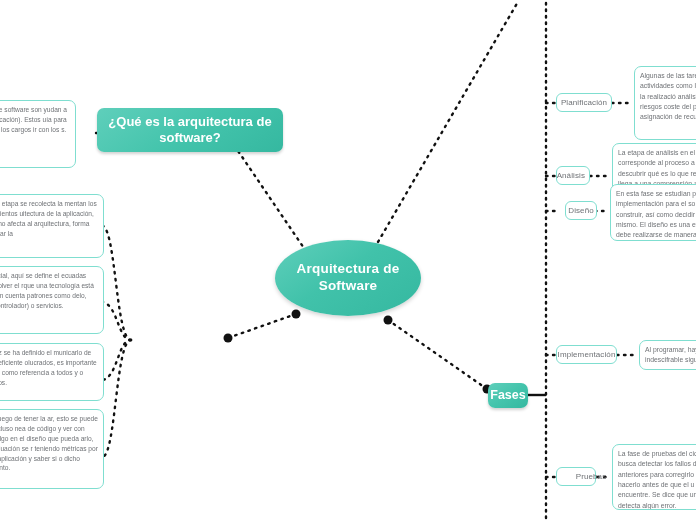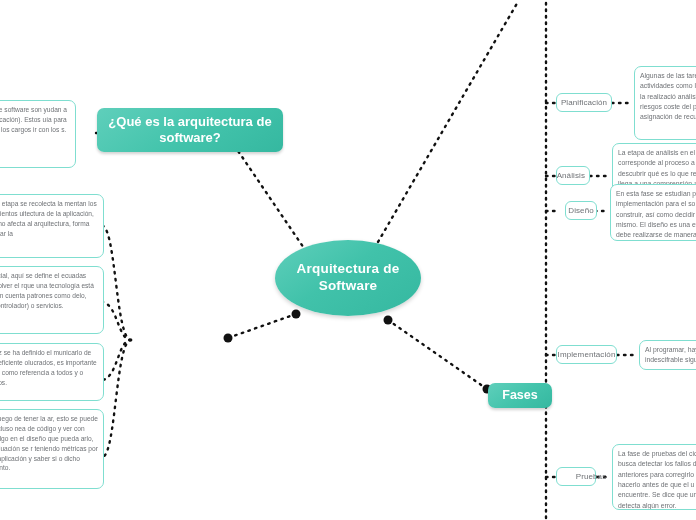--- a/index.html
+++ b/index.html
@@ -145,21 +145,21 @@
 
   <div class="center-node" style="left:275px; top:240px; width:146px; height:76px;">
     <span>Arquitectura de Software</span>
   </div>
 
   <div class="green-node" style="left:97px; top:108px; width:186px; height:44px;">
     <span>¿Qué es la arquitectura de software?</span>
   </div>
 
 
-  <div class="green-node small" style="left:488px; top:383px; width:64px; height:25px;">
+  <div class="green-node small" style="left:488px; top:383px; width:40px; height:25px;">
     <span>Fases</span>
   </div>
 
   <div class="note" style="left:-24px; top:100px; width:100px; height:68px;">
     <span>tura de software son yudan a la aplicación). Estos uía para los os los cargos ir con los s.</span>
   </div>
 
   <div class="note" style="left:-32px; top:194px; width:136px; height:64px;">
     <span>: En esta etapa se recolecta la mentan los requerimientos uitectura de la aplicación, por enú no afecta al arquitectura, forma de guardar la</span>
   </div>

